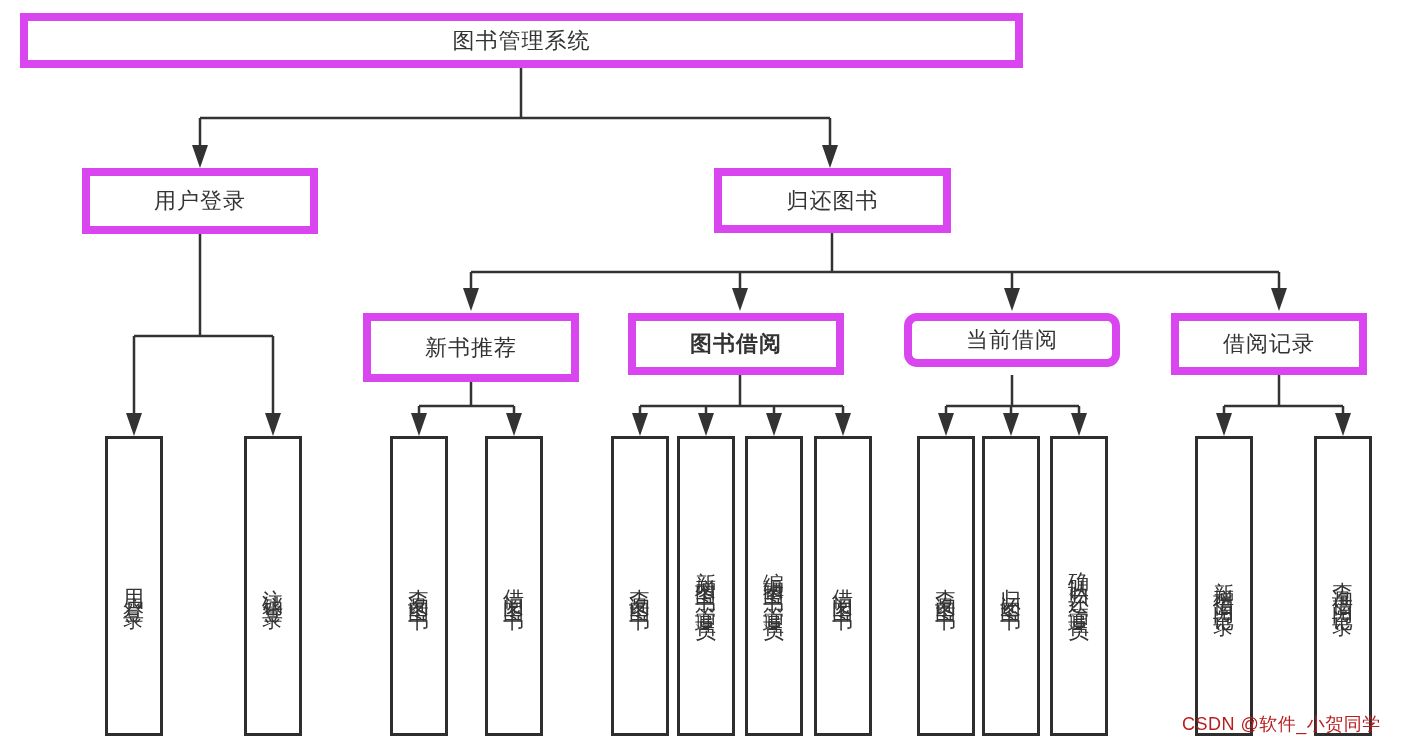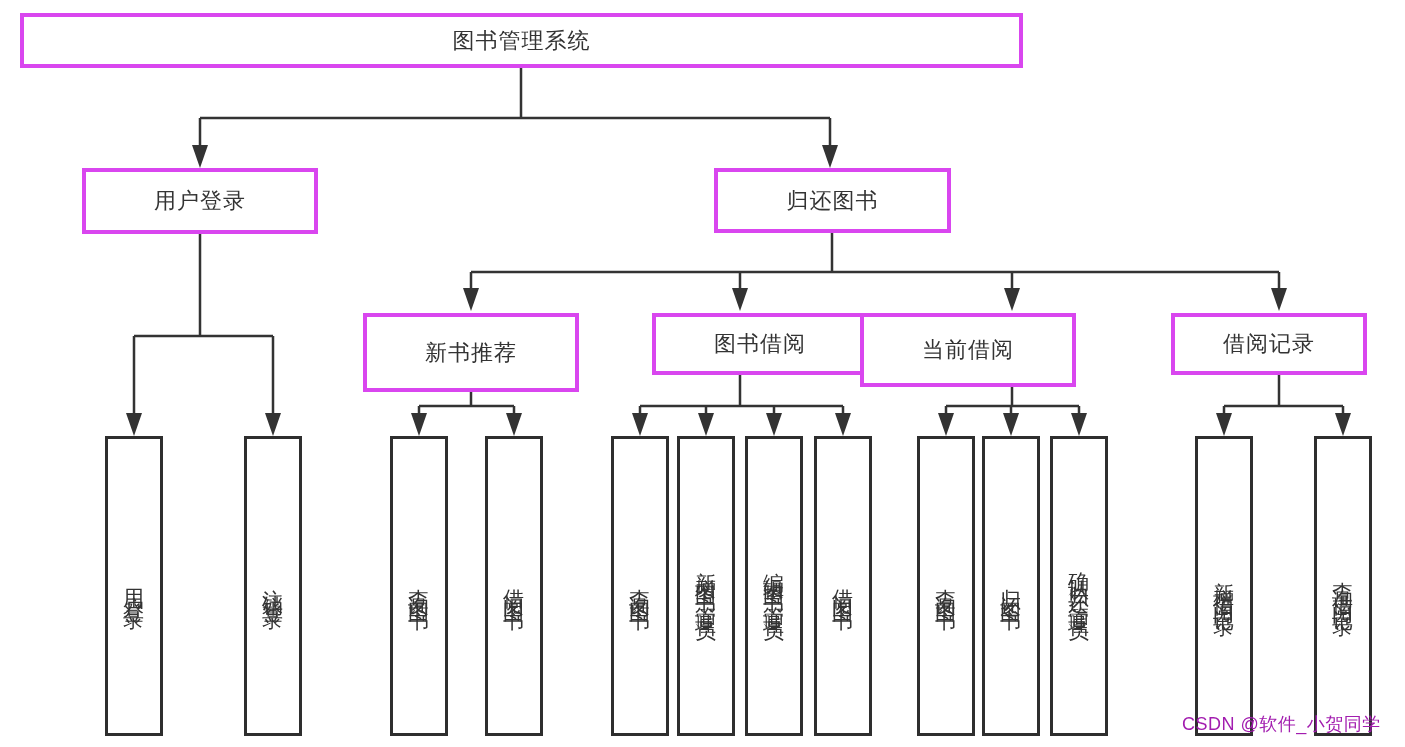--- a/index.html
+++ b/index.html
@@ -18,21 +18,21 @@
   .connectors {
     position: absolute;
     left: 0;
     top: 0;
     width: 1405px;
     height: 747px;
   }
   .node {
     position: absolute;
     box-sizing: border-box;
-    border: 4px solid #d946ef;
+    border: 8px solid #d946ef;
     background: #ffffff;
     display: flex;
     align-items: center;
     justify-content: center;
     font-size: 22px;
     letter-spacing: 1px;
     color: #333333;
     white-space: nowrap;
   }
   .leaf {
@@ -51,21 +51,21 @@
     font-size: 21px;
     letter-spacing: 7px;
     color: #333333;
     line-height: 1;
   }
   .watermark {
     position: absolute;
     left: 1182px;
     top: 712px;
     font-size: 18px;
-    color: #a21caf;
+    color: #b91c1c;
     letter-spacing: 0.5px;
     z-index: 5;
     white-space: nowrap;
   }
 </style>
 </head>
 <body>
 
 <div class="canvas">
 
@@ -137,27 +137,27 @@
     <span>图书管理系统</span>
   </div>
 
   <div class="node" style="left:82px; top:168px; width:236px; height:66px;">
     <span>用户登录</span>
   </div>
   <div class="node" style="left:714px; top:168px; width:237px; height:65px;">
     <span>归还图书</span>
   </div>
 
-  <div class="node" style="left:363px; top:313px; width:216px; height:79px;">
+  <div class="node" style="left:363px; top:313px; width:216px; height:69px;">
     <span>新书推荐</span>
   </div>
-  <div class="node" style="left:652px; top:313px; width:216px; height:62px;">
+  <div class="node" style="left:628px; top:313px; width:216px; height:62px;font-weight:bold;">
     <span>图书借阅</span>
   </div>
-  <div class="node" style="left:860px; top:313px; width:216px; height:74px;">
+  <div class="node" style="left:904px; top:313px; width:216px; height:54px;border-radius:13px;">
     <span>当前借阅</span>
   </div>
   <div class="node" style="left:1171px; top:313px; width:196px; height:62px;">
     <span>借阅记录</span>
   </div>
 
   <div class="leaf" style="left:105px;">
     <span>用户登录</span>
   </div>
   <div class="leaf" style="left:244px;">

